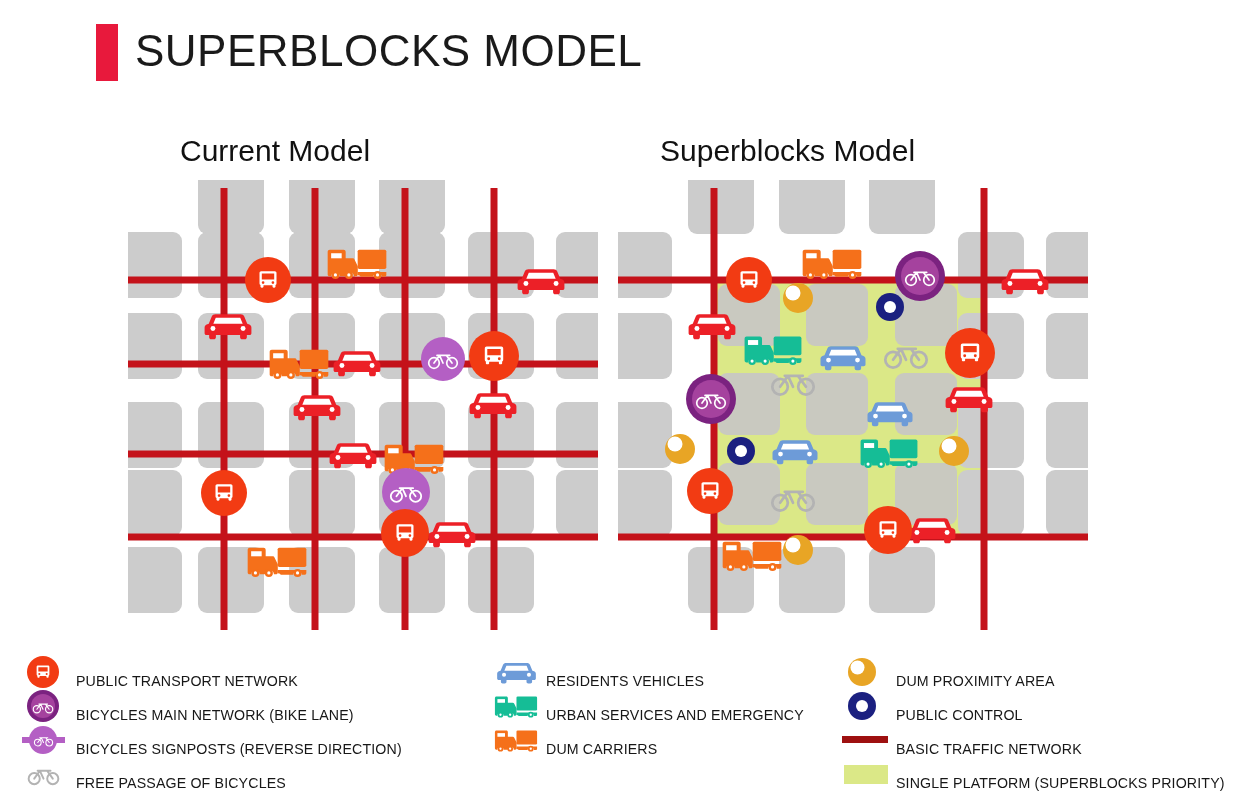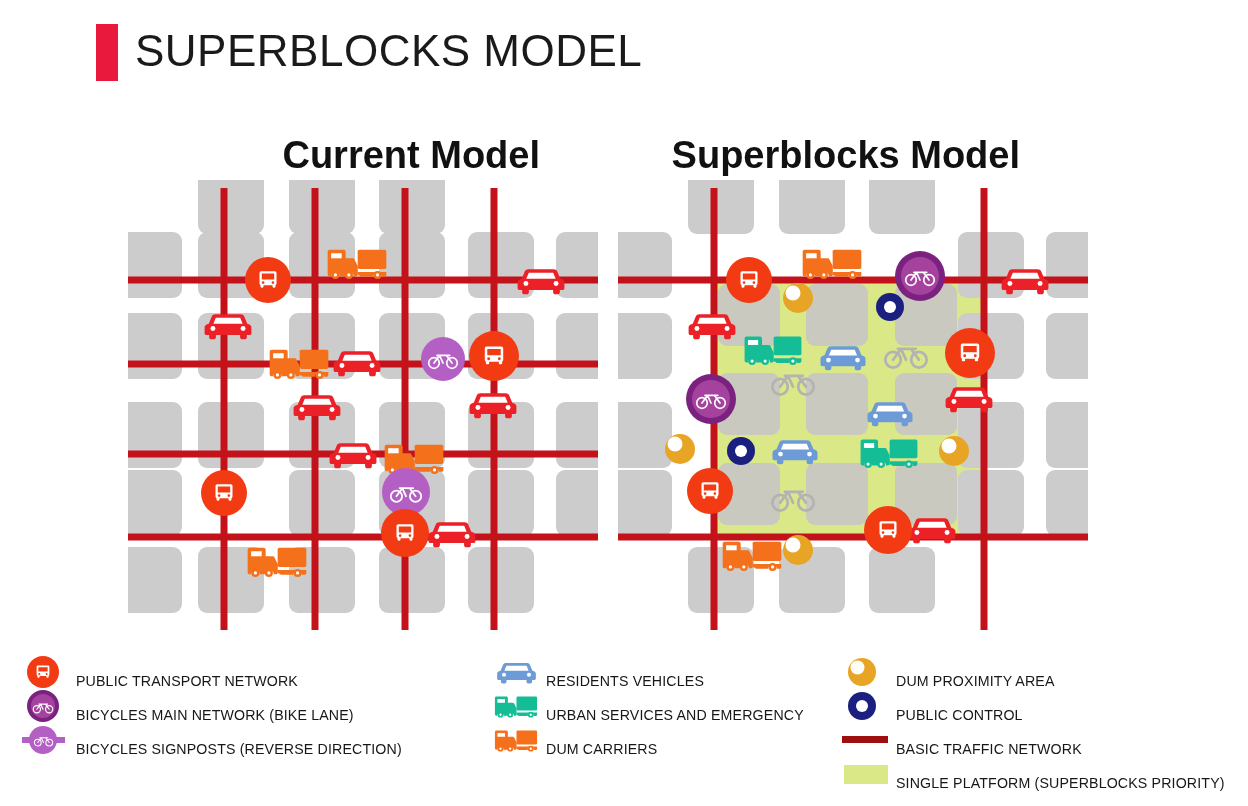--- a/index.html
+++ b/index.html
@@ -9,21 +9,21 @@
     font-family:"Liberation Sans", sans-serif;
     overflow:hidden;
     position:relative;
   }
   
   #title-bar{position:absolute;left:96px;top:24px;width:860px;height:58px;}
   #title-accent{position:absolute;left:0;top:0;width:22px;height:57px;background:#e8193c;}
   #title-text{position:absolute;left:39px;top:-4px;font-size:44px;font-weight:400;color:#1a1a1a;
     letter-spacing:.5px;white-space:nowrap;line-height:62px;}
   
-  .diagram-heading{position:absolute;font-size:38px;font-weight:bold;color:#111;text-align:right;white-space:nowrap;}
+  .diagram-heading{position:absolute;font-size:30px;font-weight:normal;color:#111;text-align:left;white-space:nowrap;}
   #heading-current{left:180px;top:134px;width:360px;}
   #heading-super{left:660px;top:134px;width:360px;}
   
   .panel{position:absolute;top:180px;width:470px;height:450px;}
   #panel-current{left:128px;}
   #panel-super{left:618px;}
   .panel svg{display:block;}
   
   #legend{position:absolute;left:0;top:655px;width:1248px;height:145px;}
   .legend-col{position:absolute;top:0;}
@@ -376,20 +376,28 @@
     <div class="legend-row">
       <span class="legend-mark">
         <svg width="54" height="34">
             <rect x="0" y="14" width="43" height="6" fill="#b45fc4"></rect>
           <circle cx="21" cy="17" r="14" fill="#b45fc4"></circle>
           <use href="#sym-bike" x="11" y="10" width="21" height="14"></use>
           </svg>
       </span>
       <span class="legend-label">BICYCLES SIGNPOSTS (REVERSE DIRECTION)</span>
     </div>
+    <div class="legend-row">
+      <span class="legend-mark">
+        <svg width="54" height="34">
+            <use href="#sym-bike-grey" x="5" y="6" width="33" height="23"></use>
+          </svg>
+      </span>
+      <span class="legend-label">FREE PASSAGE OF BICYCLES</span>
+    </div>
   </div>
 
   <div class="legend-col" id="legend-col-2">
     <div class="legend-row">
       <span class="legend-mark">
         <svg width="54" height="34" style="color:#6d9bd8">
             <use href="#sym-car" x="3" y="6" width="43" height="24"></use>
           </svg>
       </span>
       <span class="legend-label">RESIDENTS VEHICLES</span>

